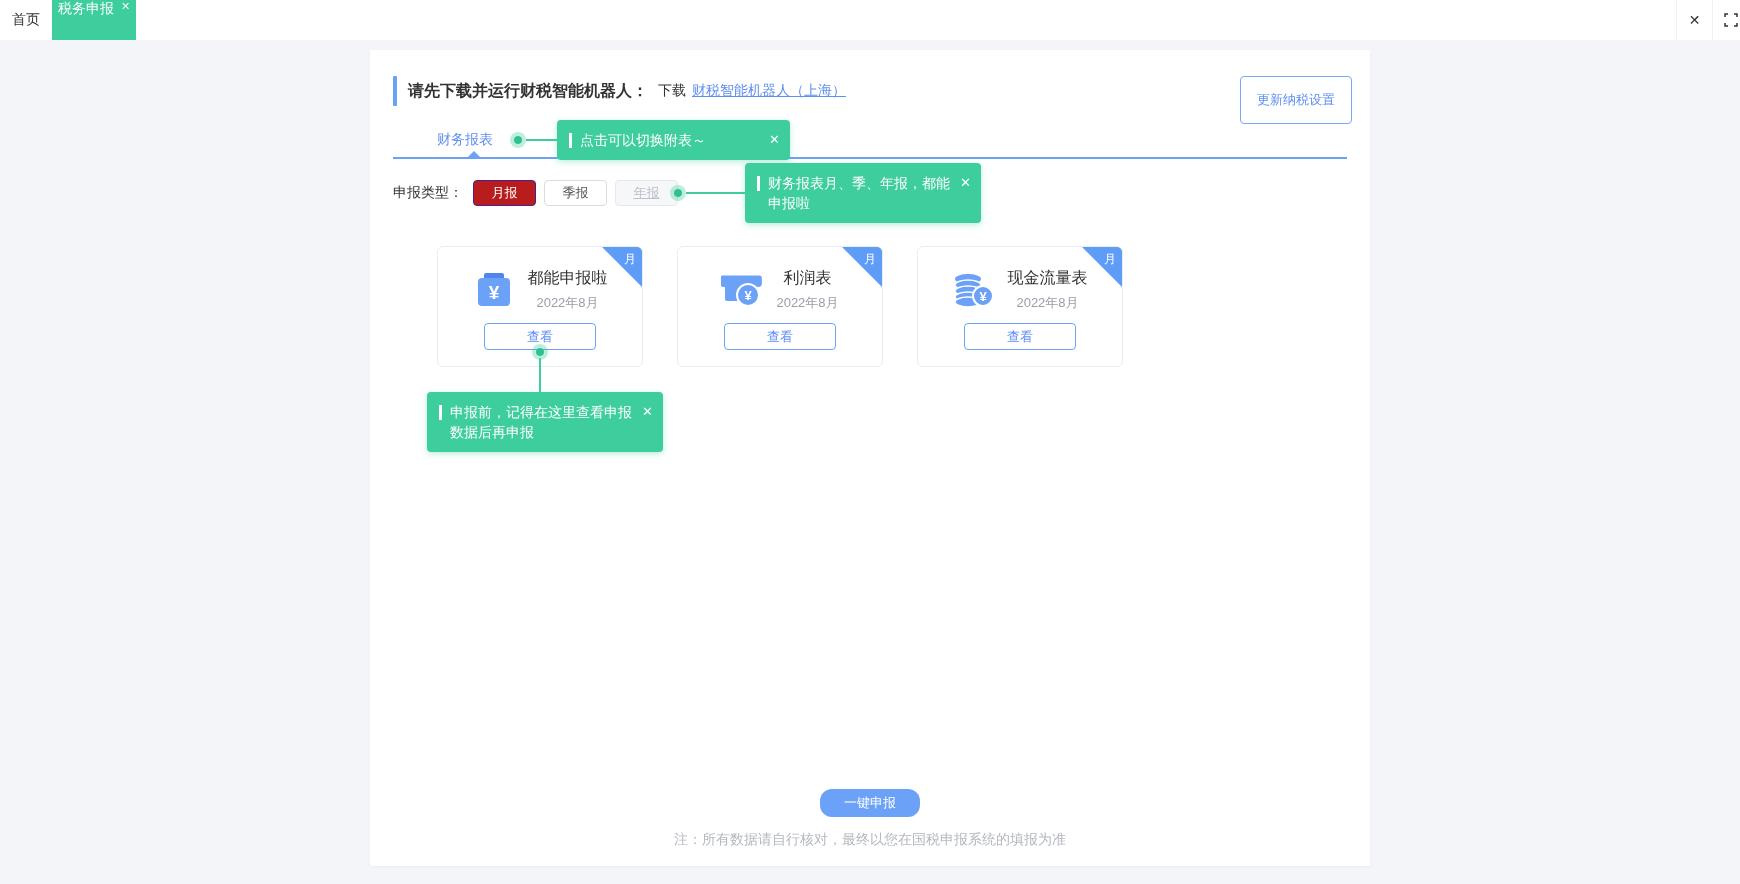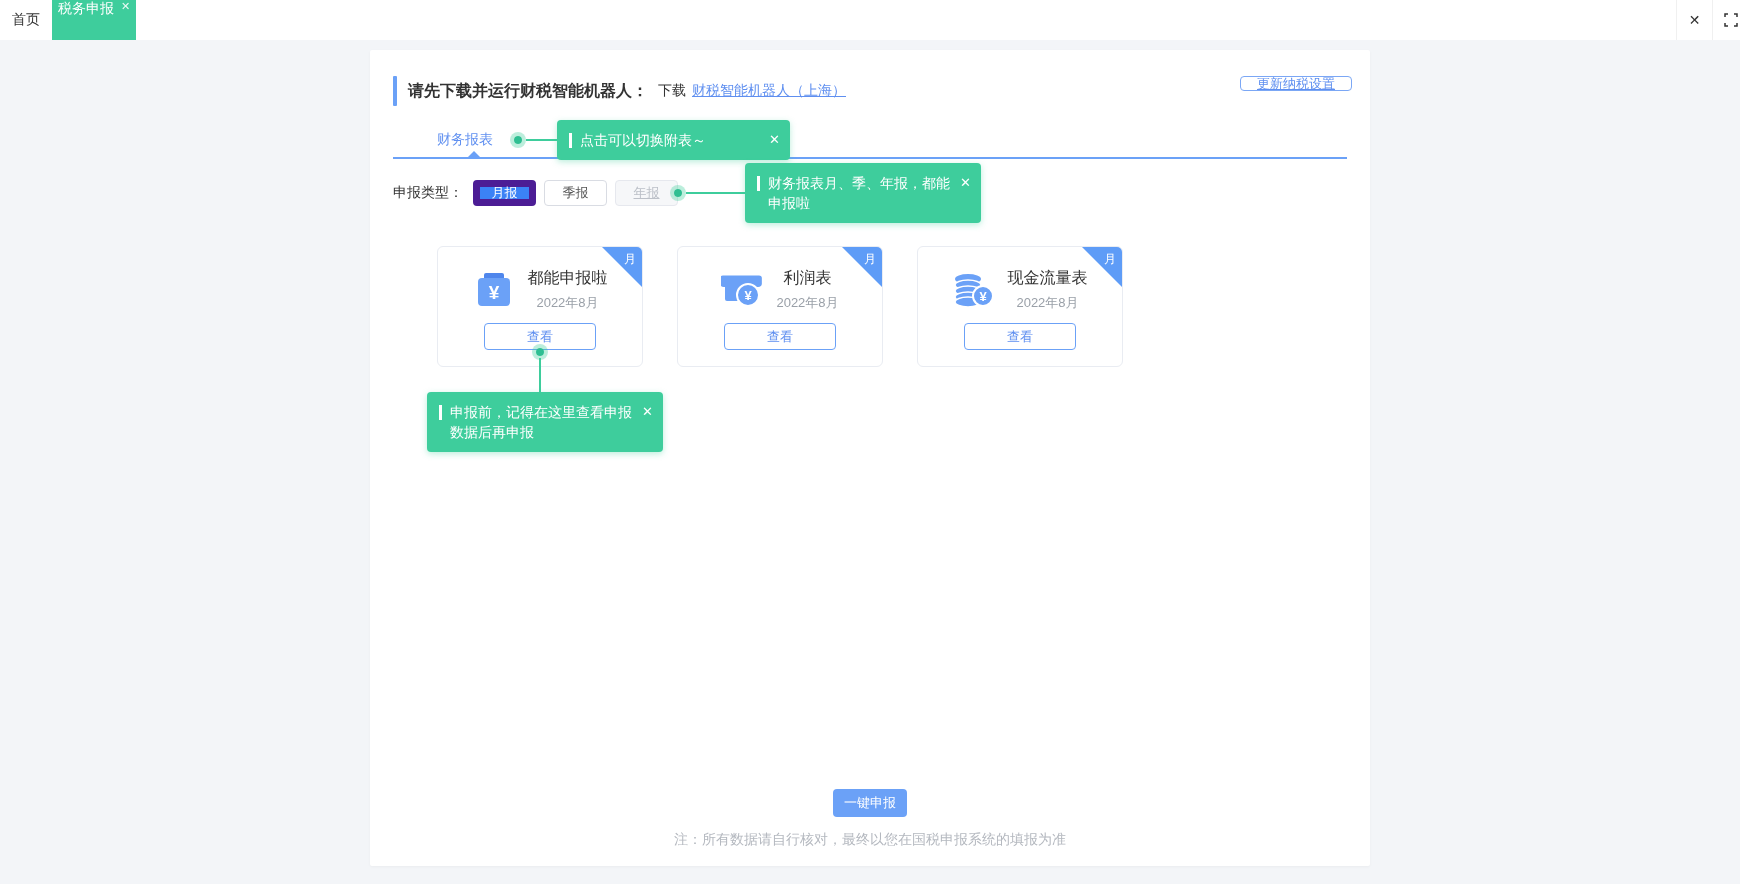--- a/index.html
+++ b/index.html
@@ -27,41 +27,41 @@
 
   
   .accent-bar { position:absolute; left:23px; top:26px; width:4px; height:30px;
     background:#6ba1f7; border-radius:1px; }
   .head-row { position:absolute; left:38px; top:26px; height:30px;
     display:flex; align-items:center; }
   .head-title { font-size:16px; font-weight:700; color:#333; }
   .head-dl { font-size:14px; color:#333; margin-left:10px; }
   .head-link { font-size:14px; color:#5f8ff0; text-decoration:underline;
     margin-left:6px; cursor:pointer; }
-  .settings-btn { position:absolute; right:18px; top:26px; width:112px; height:15px;
+  .settings-btn { position:absolute; right:18px; top:26px; width:112px; height:48px;
     border:1px solid #7ba7f5; border-radius:4px; background:#fff; color:#5f8ff0;
     font-size:13px; display:flex; align-items:center; justify-content:center;
-    cursor:pointer;text-decoration:underline; }
+    cursor:pointer; }
 
   
   .rpt-tab { position:absolute; left:67px; top:81px; font-size:14px;
     color:#5f8ff0; cursor:pointer; }
   .tab-underline { position:absolute; left:23px; top:107px; width:954px;
     height:2px; background:#6ba1f7; }
   .tab-caret { position:absolute; left:97px; top:101px; width:0; height:0;
     border-left:7px solid transparent; border-right:7px solid transparent;
     border-bottom:7px solid #6ba1f7; }
 
   
   .filter-row { position:absolute; left:23px; top:130px; height:26px;
     display:flex; align-items:center; gap:8px; }
   .filter-label { font-size:14px; color:#333; margin-right:2px; }
   .opt-btn { width:63px; height:26px; border-radius:4px; font-size:13px;
     display:flex; align-items:center; justify-content:center; cursor:pointer; }
-  .opt-active { background:#3b82f6; color:#fff; border:7px solid #4c1d95; }
+  .opt-active { background:#b91c1c; color:#fff; border:1px solid #4c1d95; }
   .opt-normal { background:#fff; color:#555; border:1px solid #d9dce3; }
   .opt-disabled { background:#f6f7f9; color:#bcc0c8; border:1px solid #e6e8ee;
     cursor:not-allowed;text-decoration:underline; }
 
   
   .tip { position:absolute; background:#3ecd9c; border-radius:4px; color:#fff;
     display:flex; align-items:flex-start; padding:10px 10px 10px 12px;
     font-size:14px; line-height:20px; box-shadow:0 2px 6px rgba(62,205,156,.35); }
   .tip .bar { width:3px; height:15px; background:#fff; margin:3px 8px 0 0; flex:none; }
   .tip .txt { flex:1; }
@@ -85,21 +85,21 @@
   .view-btn { margin-top:11px; width:112px; height:27px; border:1px solid #6ba1f7;
     border-radius:4px; background:#fff; color:#5f8ff0; font-size:13px;
     display:flex; align-items:center; justify-content:center; cursor:pointer; }
   .corner-badge { position:absolute; top:0; right:0; width:0; height:0;
     border-top:40px solid #5e9cf7; border-left:40px solid transparent; }
   .corner-badge-text { position:absolute; top:4px; right:6px; color:#fff;
     font-size:12px; }
 
   
   .submit-btn { position:absolute; left:50%; top:739px; transform:translateX(-50%);
-    width:74px; height:28px; background:#6ba1f7; border:none; border-radius:4px;
+    width:100px; height:28px; background:#6ba1f7; border:none; border-radius:12px;
     color:#fff; font-size:13px; display:flex; align-items:center;
     justify-content:center; cursor:pointer; }
   .note { position:absolute; left:0; top:781px; width:100%; text-align:center;
     font-size:14px; color:#b4b8bf; }
 </style>
 </head>
 <body>
 
 <div class="topbar">
   <div class="tab-home">首页</div>

